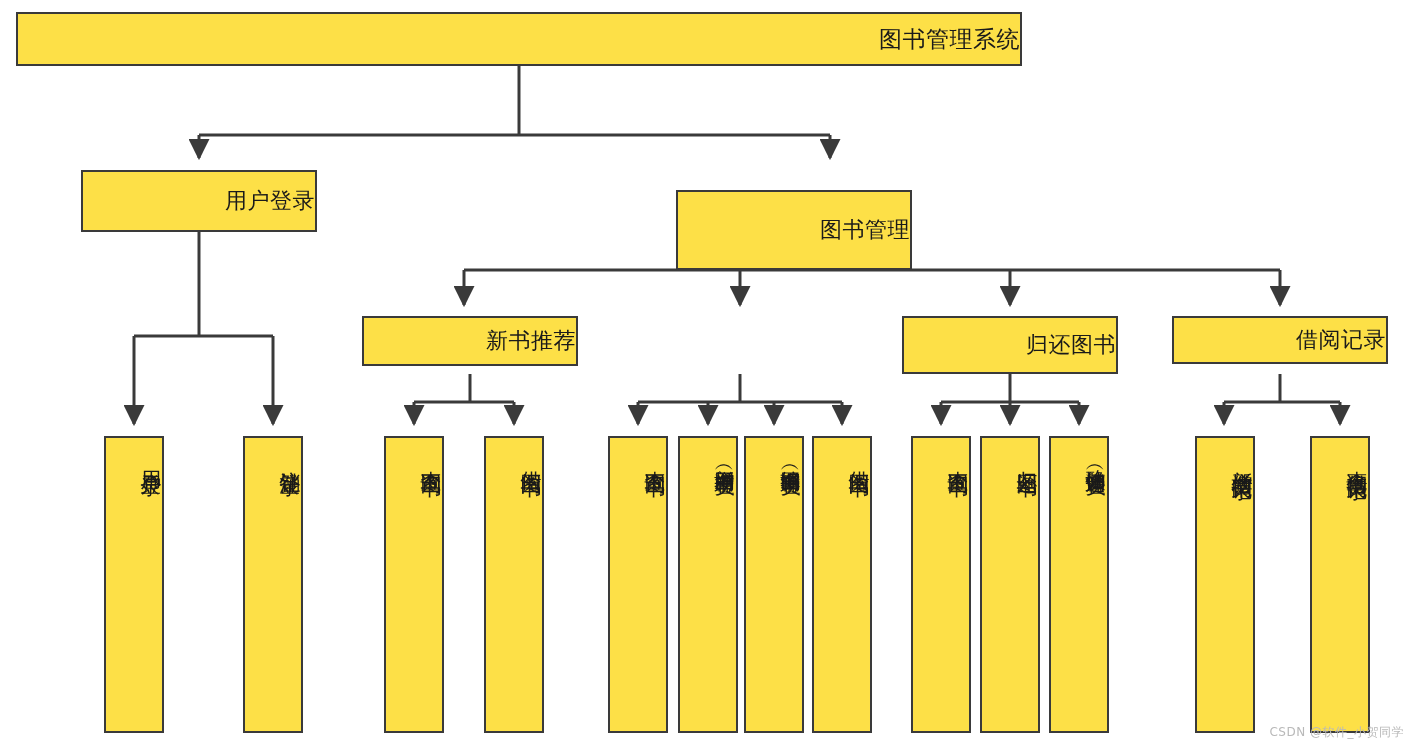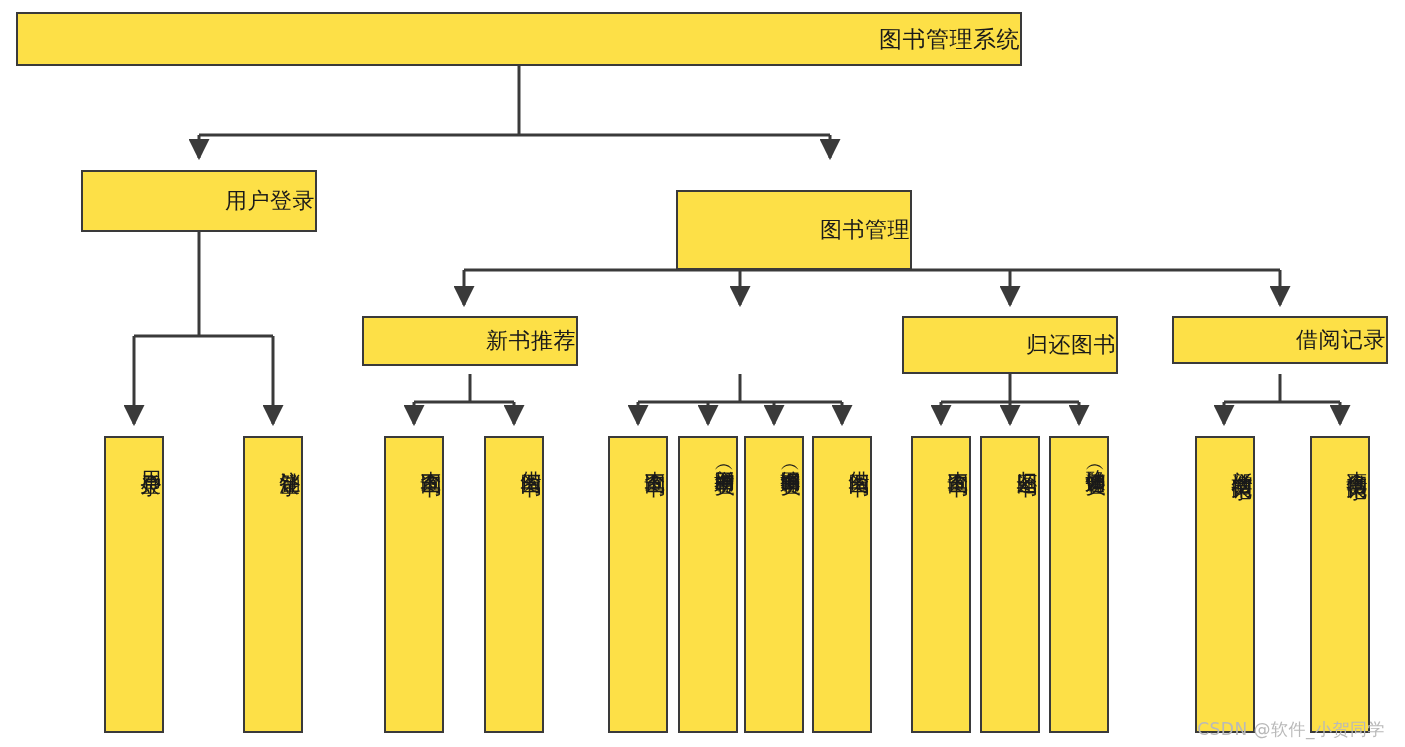--- a/index.html
+++ b/index.html
@@ -58,23 +58,23 @@
     line-height: 1.1;
     letter-spacing: 2px;
     white-space: nowrap;
   }
   .node.vert.tight .label {
     font-size: 20px;
     letter-spacing: 1px;
   }
   #watermark {
     position: absolute;
-    right: 20px;
+    right: 1px;
     bottom: 6px;
-    font-size: 17px;
+    font-size: 12px;
     color: #b9b9b9;
     letter-spacing: 0.5px;
     z-index: 5;
     white-space: nowrap;
   }
 </style>
 </head>
 <body>
 
 <div id="diagram-root">

